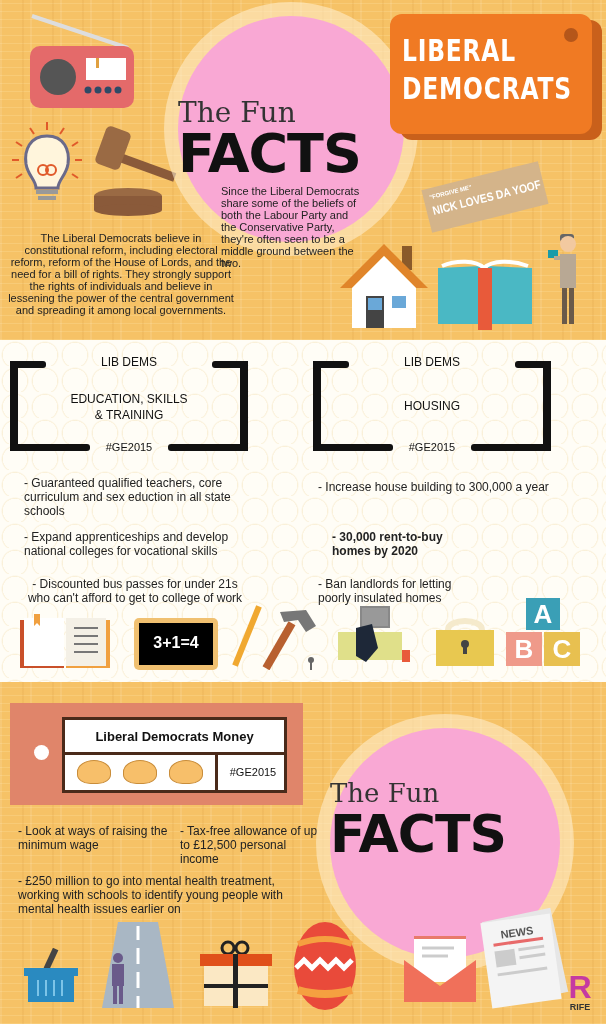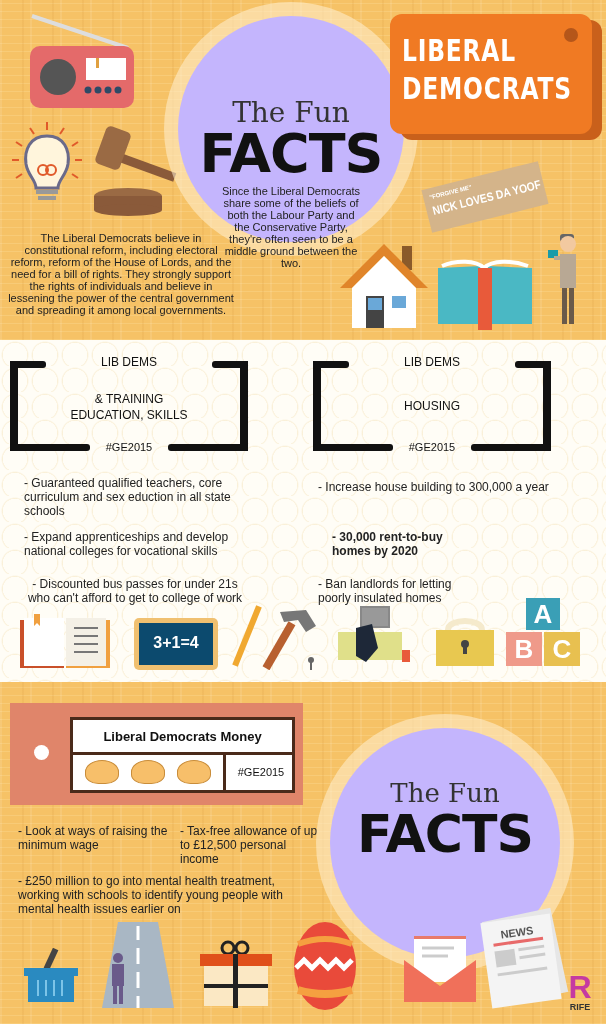--- a/index.html
+++ b/index.html
@@ -18,21 +18,21 @@
 
   .hex-bg {
     position: absolute; left: 0; top: 340px; width: 606px; height: 342px;
     background-color: #fffdf6;
     background-image:
       radial-gradient(circle at 15px 15px, transparent 12px, rgba(240,215,160,0.35) 12.5px, transparent 14px);
     background-size: 30px 26px;
   }
 
   
-  .fun-circle { position: absolute; border-radius: 50%; background: #c4b5fd; box-shadow: 0 0 0 14px rgba(255,240,210,0.55); text-align: center; }
+  .fun-circle { position: absolute; border-radius: 50%; background: #f9a8d4; box-shadow: 0 0 0 14px rgba(255,240,210,0.55); text-align: left; }
   .fun-title { font-family: "DejaVu Serif", serif; font-weight: 300; color: #333; }
   .facts { font-family: "DejaVu Sans", sans-serif; font-weight: 700; color: #111; letter-spacing: -1px; line-height: 1; }
   .fun-text { font-size: 11px; line-height: 12px; color: #222; }
 
   .lib-tag {
     position: absolute; left: 390px; top: 14px; width: 202px; height: 120px;
     background: #f07a23; border-radius: 12px; box-shadow: 10px 6px 0 #c9601b;
   }
   .lib-tag .hole { position: absolute; right: 14px; top: 14px; width: 14px; height: 14px; border-radius: 50%; background: #b5561a; }
   .lib-tag .txt { position: absolute; left: 12px; top: 18px; font-family: "DejaVu Sans", sans-serif; font-weight: bold; color: #fff; font-size: 30px; line-height: 38px; transform: scaleX(0.78); transform-origin: left top; letter-spacing: 1px; }
@@ -54,21 +54,21 @@
   .b-head { position: absolute; width: 100%; text-align: center; font-size: 12px; color: #111; }
   .b-tag { position: absolute; width: 100%; text-align: center; font-size: 11px; color: #111; }
 
   .bullet { position: absolute; font-size: 12px; line-height: 14px; color: #222; }
 
   
   .icon { position: absolute; }
 
   .money-tag { position: absolute; left: 10px; top: 703px; width: 293px; height: 102px; background: #e0856a; }
   .money-tag .hole { position: absolute; left: 24px; top: 42px; width: 15px; height: 15px; background: #fff; border-radius: 50%; }
-  .money-box { position: absolute; left: 52px; top: 14px; width: 225px; height: 76px; border: 3px solid #4a2a1a; background: #fff; margin-left: 8px; }
+  .money-box { position: absolute; left: 52px; top: 14px; width: 225px; height: 76px; border: 3px solid #4a2a1a; background: #fff; }
   .money-title { position: absolute; left: 0; top: 0; width: 100%; height: 35px; border-bottom: 3px solid #4a2a1a; text-align: center; line-height: 33px; font-weight: bold; font-size: 13px; color: #111; }
   .money-pigs { position: absolute; left: 0; top: 35px; width: 153px; height: 35px; border-right: 3px solid #4a2a1a; }
   .money-hash { position: absolute; left: 156px; top: 35px; width: 64px; height: 35px; text-align: center; line-height: 35px; font-size: 11px; color: #111; }
   .pig { position: absolute; top: 5px; width: 34px; height: 24px; background: #f7bf6a; border: 1px solid #c98d3a; border-radius: 50% 50% 40% 40%; }
 
   .rife { position: absolute; left: 562px; top: 972px; width: 36px; text-align: center; }
   .rife .r { font-weight: 900; font-size: 32px; color: #c53aa2; line-height: 30px; }
   .rife .t { font-size: 9px; font-weight: bold; color: #333; }
 </style>
 </head>
@@ -178,22 +178,22 @@
 
 <div class="bracket" style="left:10px;top:361px;">
   <div class="lb"></div>
     <div class="rb"></div>
     <div class="tl"></div>
     <div class="tr"></div>
     <div class="bl"></div>
     <div class="br"></div>
   <div class="b-head" style="top:-6px;">LIB DEMS</div>
   <div class="b-head" style="top:30px;line-height:16px;">
+    <div>EDUCATION, SKILLS</div>
     <div>&amp; TRAINING</div>
-    <div>EDUCATION, SKILLS</div>
   </div>
   <div class="b-tag" style="top:80px;">#GE2015</div>
 </div>
 <div class="bullet" style="left:24px;top:476px;width:220px;">- Guaranteed qualified teachers, core curriculum and sex eduction in all state schools</div>
 <div class="bullet" style="left:24px;top:530px;width:220px;">- Expand apprenticeships and develop national colleges for vocational skills</div>
 <div class="bullet" style="left:20px;top:577px;width:230px;text-align:center;">- Discounted bus passes for under 21s who can't afford to get to college of work</div>
 
 <div class="bracket" style="left:313px;top:361px;">
   <div class="lb"></div>
     <div class="rb"></div>
@@ -218,21 +218,21 @@
     <polygon points="16,0 22,0 22,12 19,9 16,12" fill="#f0a040"></polygon>
     <g stroke="#777" stroke-width="2">
         <line x1="56" y1="14" x2="80" y2="14"></line>
         <line x1="56" y1="22" x2="80" y2="22"></line>
         <line x1="56" y1="30" x2="80" y2="30"></line>
         <line x1="56" y1="38" x2="80" y2="38"></line>
       </g>
   </svg>
 </div>
 <div class="icon" style="left:134px;top:618px;width:84px;height:52px;background:#f0c070;border-radius:5px;padding:5px;">
-  <div style="width:100%;height:100%;background:#0c4a6e;color:#fff;font-weight:bold;font-size:16px;text-align:center;line-height:40px;">3+1=4</div>
+  <div style="width:100%;height:100%;background:#000000;color:#fff;font-weight:bold;font-size:16px;text-align:center;line-height:40px;">3+1=4</div>
 </div>
 <div class="icon" style="left:230px;top:604px;width:36px;height:64px;">
   <svg width="36" height="64" viewBox="0 0 36 64">
       <rect x="14" y="0" width="6" height="64" fill="#f0a830" transform="rotate(22 17 32)"></rect>
     </svg>
 </div>
 <div class="icon" style="left:262px;top:604px;width:60px;height:66px;">
   <svg width="60" height="66" viewBox="0 0 60 66">
     <rect x="14" y="16" width="8" height="52" fill="#b86030" transform="rotate(30 18 40)"></rect>
     <path d="M18 8 L44 6 L54 22 L44 28 L36 16 L22 18Z" fill="#777"></path>

